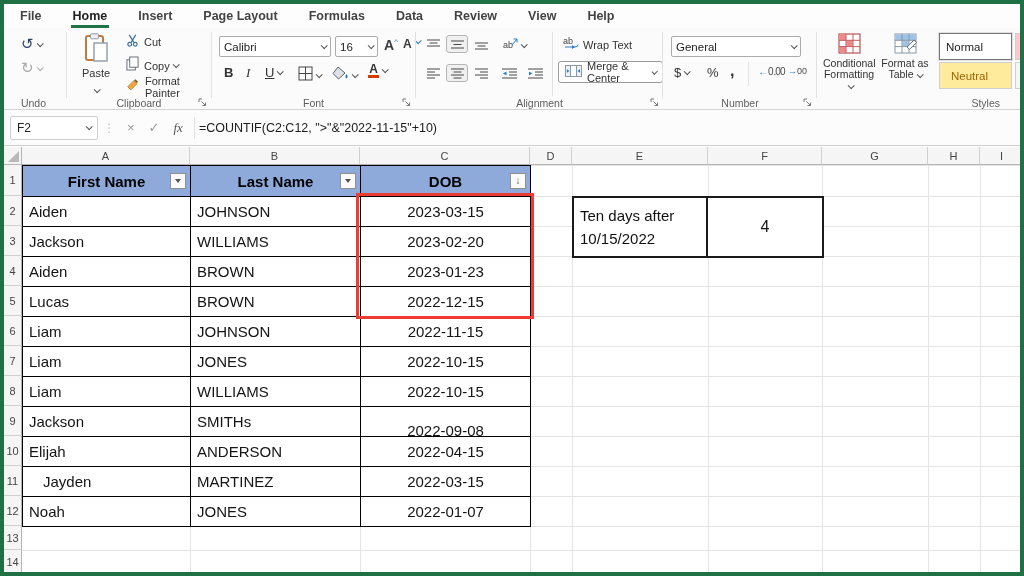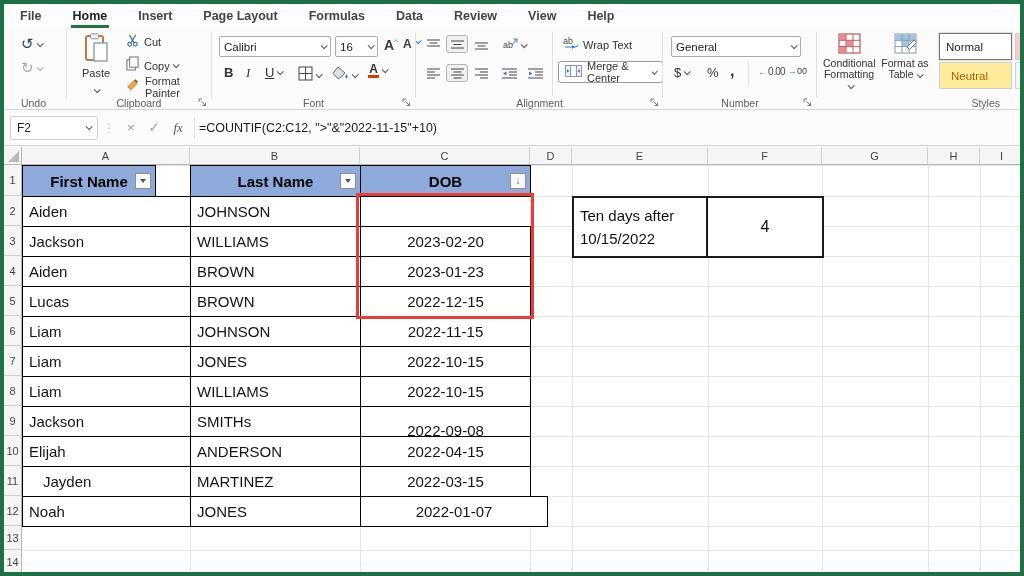--- a/index.html
+++ b/index.html
@@ -454,31 +454,32 @@
       <div class="rowhead" style="left: 4px; top: 286px; width: 18px; height: 30px;">5</div>
       <div class="rowhead" style="left: 4px; top: 316px; width: 18px; height: 30px;">6</div>
       <div class="rowhead" style="left: 4px; top: 346px; width: 18px; height: 30px;">7</div>
       <div class="rowhead" style="left: 4px; top: 376px; width: 18px; height: 30px;">8</div>
       <div class="rowhead" style="left: 4px; top: 406px; width: 18px; height: 30px;">9</div>
       <div class="rowhead" style="left: 4px; top: 436px; width: 18px; height: 30px;">10</div>
       <div class="rowhead" style="left: 4px; top: 466px; width: 18px; height: 30px;">11</div>
       <div class="rowhead" style="left: 4px; top: 496px; width: 18px; height: 30px;">12</div>
       <div class="rowhead" style="left: 4px; top: 526px; width: 18px; height: 24px;">13</div>
       <div class="rowhead" style="left: 4px; top: 550px; width: 18px; height: 24px;">14</div>
-      <div class="cell thead" style="left: 22px; top: 165px; width: 134px; height: 32px; border: 1px solid rgb(0, 0, 0);">First Name<div class="filterbtn" style="right: 4px; top: 50%; margin-top: -8px;">
+      <div class="cell thead" style="left: 22px; top: 165px; width: 169px; height: 32px; border: 1px solid rgb(0, 0, 0);">First Name<div class="filterbtn" style="right: 4px; top: 50%; margin-top: -8px;">
           <span class="ftri"></span>
         </div></div>
       <div class="cell thead" style="left: 190px; top: 165px; width: 171px; height: 32px; border: 1px solid rgb(0, 0, 0);">Last Name<div class="filterbtn" style="right: 4px; top: 50%; margin-top: -8px;">
           <span class="ftri"></span>
         </div></div>
       <div class="cell thead" style="left: 360px; top: 165px; width: 171px; height: 32px; border: 1px solid rgb(0, 0, 0);">DOB<div class="filterbtn" style="right: 4px; top: 50%; margin-top: -8px;">
           <span class="sortg">↓</span>
         </div></div>
       <div class="cell" style="left: 22px; top: 196px; width: 169px; height: 31px; border: 1px solid rgb(0, 0, 0); padding-left: 6px;">Aiden</div>
       <div class="cell" style="left: 190px; top: 196px; width: 171px; height: 31px; border: 1px solid rgb(0, 0, 0); padding-left: 6px;">JOHNSON</div>
+      <div class="cell" style="left: 360px; top: 196px; width: 171px; height: 31px; border: 1px solid rgb(0, 0, 0); justify-content: center;">2023-03-15</div>
       <div class="cell" style="left: 22px; top: 226px; width: 169px; height: 31px; border: 1px solid rgb(0, 0, 0); padding-left: 6px;">Jackson</div>
       <div class="cell" style="left: 190px; top: 226px; width: 171px; height: 31px; border: 1px solid rgb(0, 0, 0); padding-left: 6px;">WILLIAMS</div>
       <div class="cell" style="left: 360px; top: 226px; width: 171px; height: 31px; border: 1px solid rgb(0, 0, 0); justify-content: center;">2023-02-20</div>
       <div class="cell" style="left: 22px; top: 256px; width: 169px; height: 31px; border: 1px solid rgb(0, 0, 0); padding-left: 6px;">Aiden</div>
       <div class="cell" style="left: 190px; top: 256px; width: 171px; height: 31px; border: 1px solid rgb(0, 0, 0); padding-left: 6px;">BROWN</div>
       <div class="cell" style="left: 360px; top: 256px; width: 171px; height: 31px; border: 1px solid rgb(0, 0, 0); justify-content: center;">2023-01-23</div>
       <div class="cell" style="left: 22px; top: 286px; width: 169px; height: 31px; border: 1px solid rgb(0, 0, 0); padding-left: 6px;">Lucas</div>
       <div class="cell" style="left: 190px; top: 286px; width: 171px; height: 31px; border: 1px solid rgb(0, 0, 0); padding-left: 6px;">BROWN</div>
       <div class="cell" style="left: 360px; top: 286px; width: 171px; height: 31px; border: 1px solid rgb(0, 0, 0); justify-content: center;">2022-12-15</div>
       <div class="cell" style="left: 22px; top: 316px; width: 169px; height: 31px; border: 1px solid rgb(0, 0, 0); padding-left: 6px;">Liam</div>
@@ -494,21 +495,21 @@
       <div class="cell" style="left: 190px; top: 406px; width: 171px; height: 31px; border: 1px solid rgb(0, 0, 0); padding-left: 6px;">SMITHs</div>
       <div class="cell" style="left: 360px; top: 406px; width: 171px; height: 48px; border: 1px solid rgb(0, 0, 0); justify-content: center;">2022-09-08</div>
       <div class="cell" style="left: 22px; top: 436px; width: 169px; height: 31px; border: 1px solid rgb(0, 0, 0); padding-left: 6px;">Elijah</div>
       <div class="cell" style="left: 190px; top: 436px; width: 171px; height: 31px; border: 1px solid rgb(0, 0, 0); padding-left: 6px;">ANDERSON</div>
       <div class="cell" style="left: 360px; top: 436px; width: 171px; height: 31px; border: 1px solid rgb(0, 0, 0); justify-content: center;">2022-04-15</div>
       <div class="cell" style="left: 22px; top: 466px; width: 169px; height: 31px; border: 1px solid rgb(0, 0, 0); padding-left: 20px;">Jayden</div>
       <div class="cell" style="left: 190px; top: 466px; width: 171px; height: 31px; border: 1px solid rgb(0, 0, 0); padding-left: 6px;">MARTINEZ</div>
       <div class="cell" style="left: 360px; top: 466px; width: 171px; height: 31px; border: 1px solid rgb(0, 0, 0); justify-content: center;">2022-03-15</div>
       <div class="cell" style="left: 22px; top: 496px; width: 169px; height: 31px; border: 1px solid rgb(0, 0, 0); padding-left: 6px;">Noah</div>
       <div class="cell" style="left: 190px; top: 496px; width: 171px; height: 31px; border: 1px solid rgb(0, 0, 0); padding-left: 6px;">JONES</div>
-      <div class="cell" style="left: 360px; top: 496px; width: 188px; height: 31px; border: 1px solid rgb(0, 0, 0); justify-content: center;">2022-01-07</div>
+      <div class="cell" style="left: 360px; top: 496px; width: 171px; height: 31px; border: 1px solid rgb(0, 0, 0); justify-content: center;">2022-01-07</div>
       <div class="annot" style="left: 572px; top: 196px; width: 252px; height: 62px;">
         <div style="position: absolute; left: 0px; top: 0px; width: 134px; height: 100%; border-right: 2px solid rgb(26, 26, 26); padding: 6px 0px 0px 6px; font-size: 15px; line-height: 23px; color: rgb(17, 17, 17);">
           <div>Ten days after</div>
           <div>10/15/2022</div>
         </div>
         <div style="position: absolute; right: 0px; top: 0px; width: 114px; height: 100%; display: flex; align-items: center; justify-content: center; font-size: 16px; color: rgb(17, 17, 17);">4</div>
       </div>
       <div class="redbox" style="left: 356px; top: 193px; width: 178px; height: 126px;"></div>
     </div>
 

